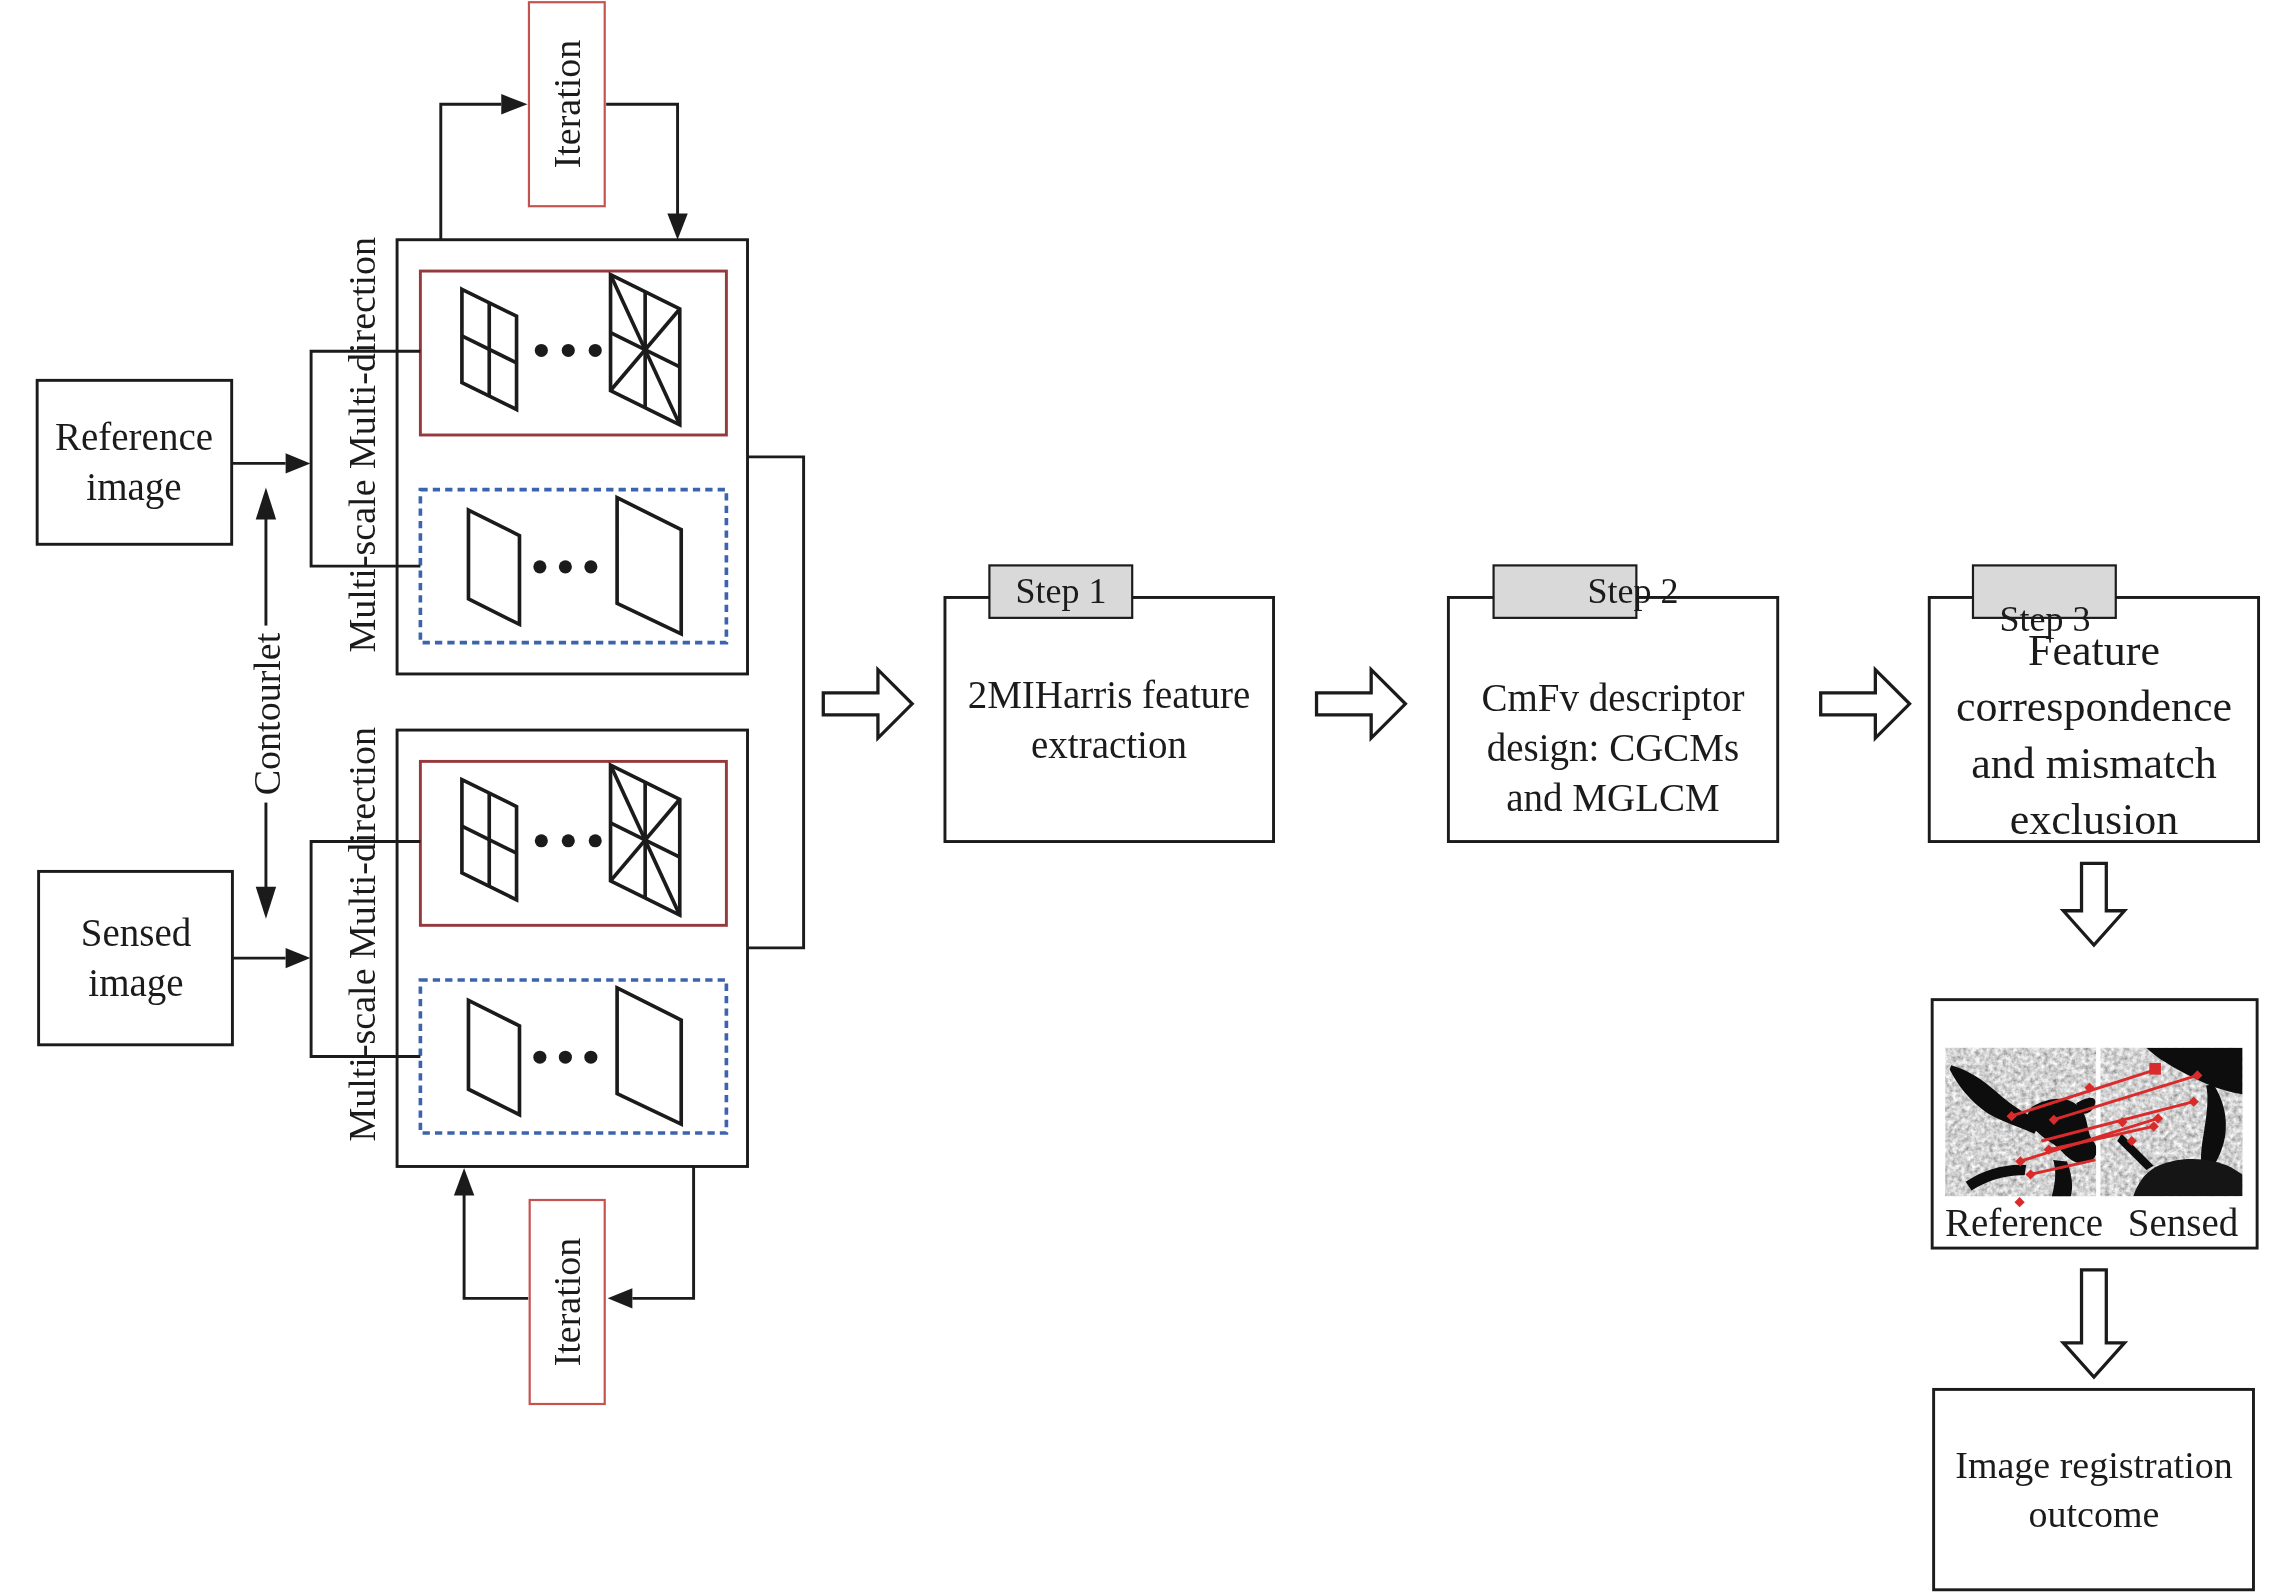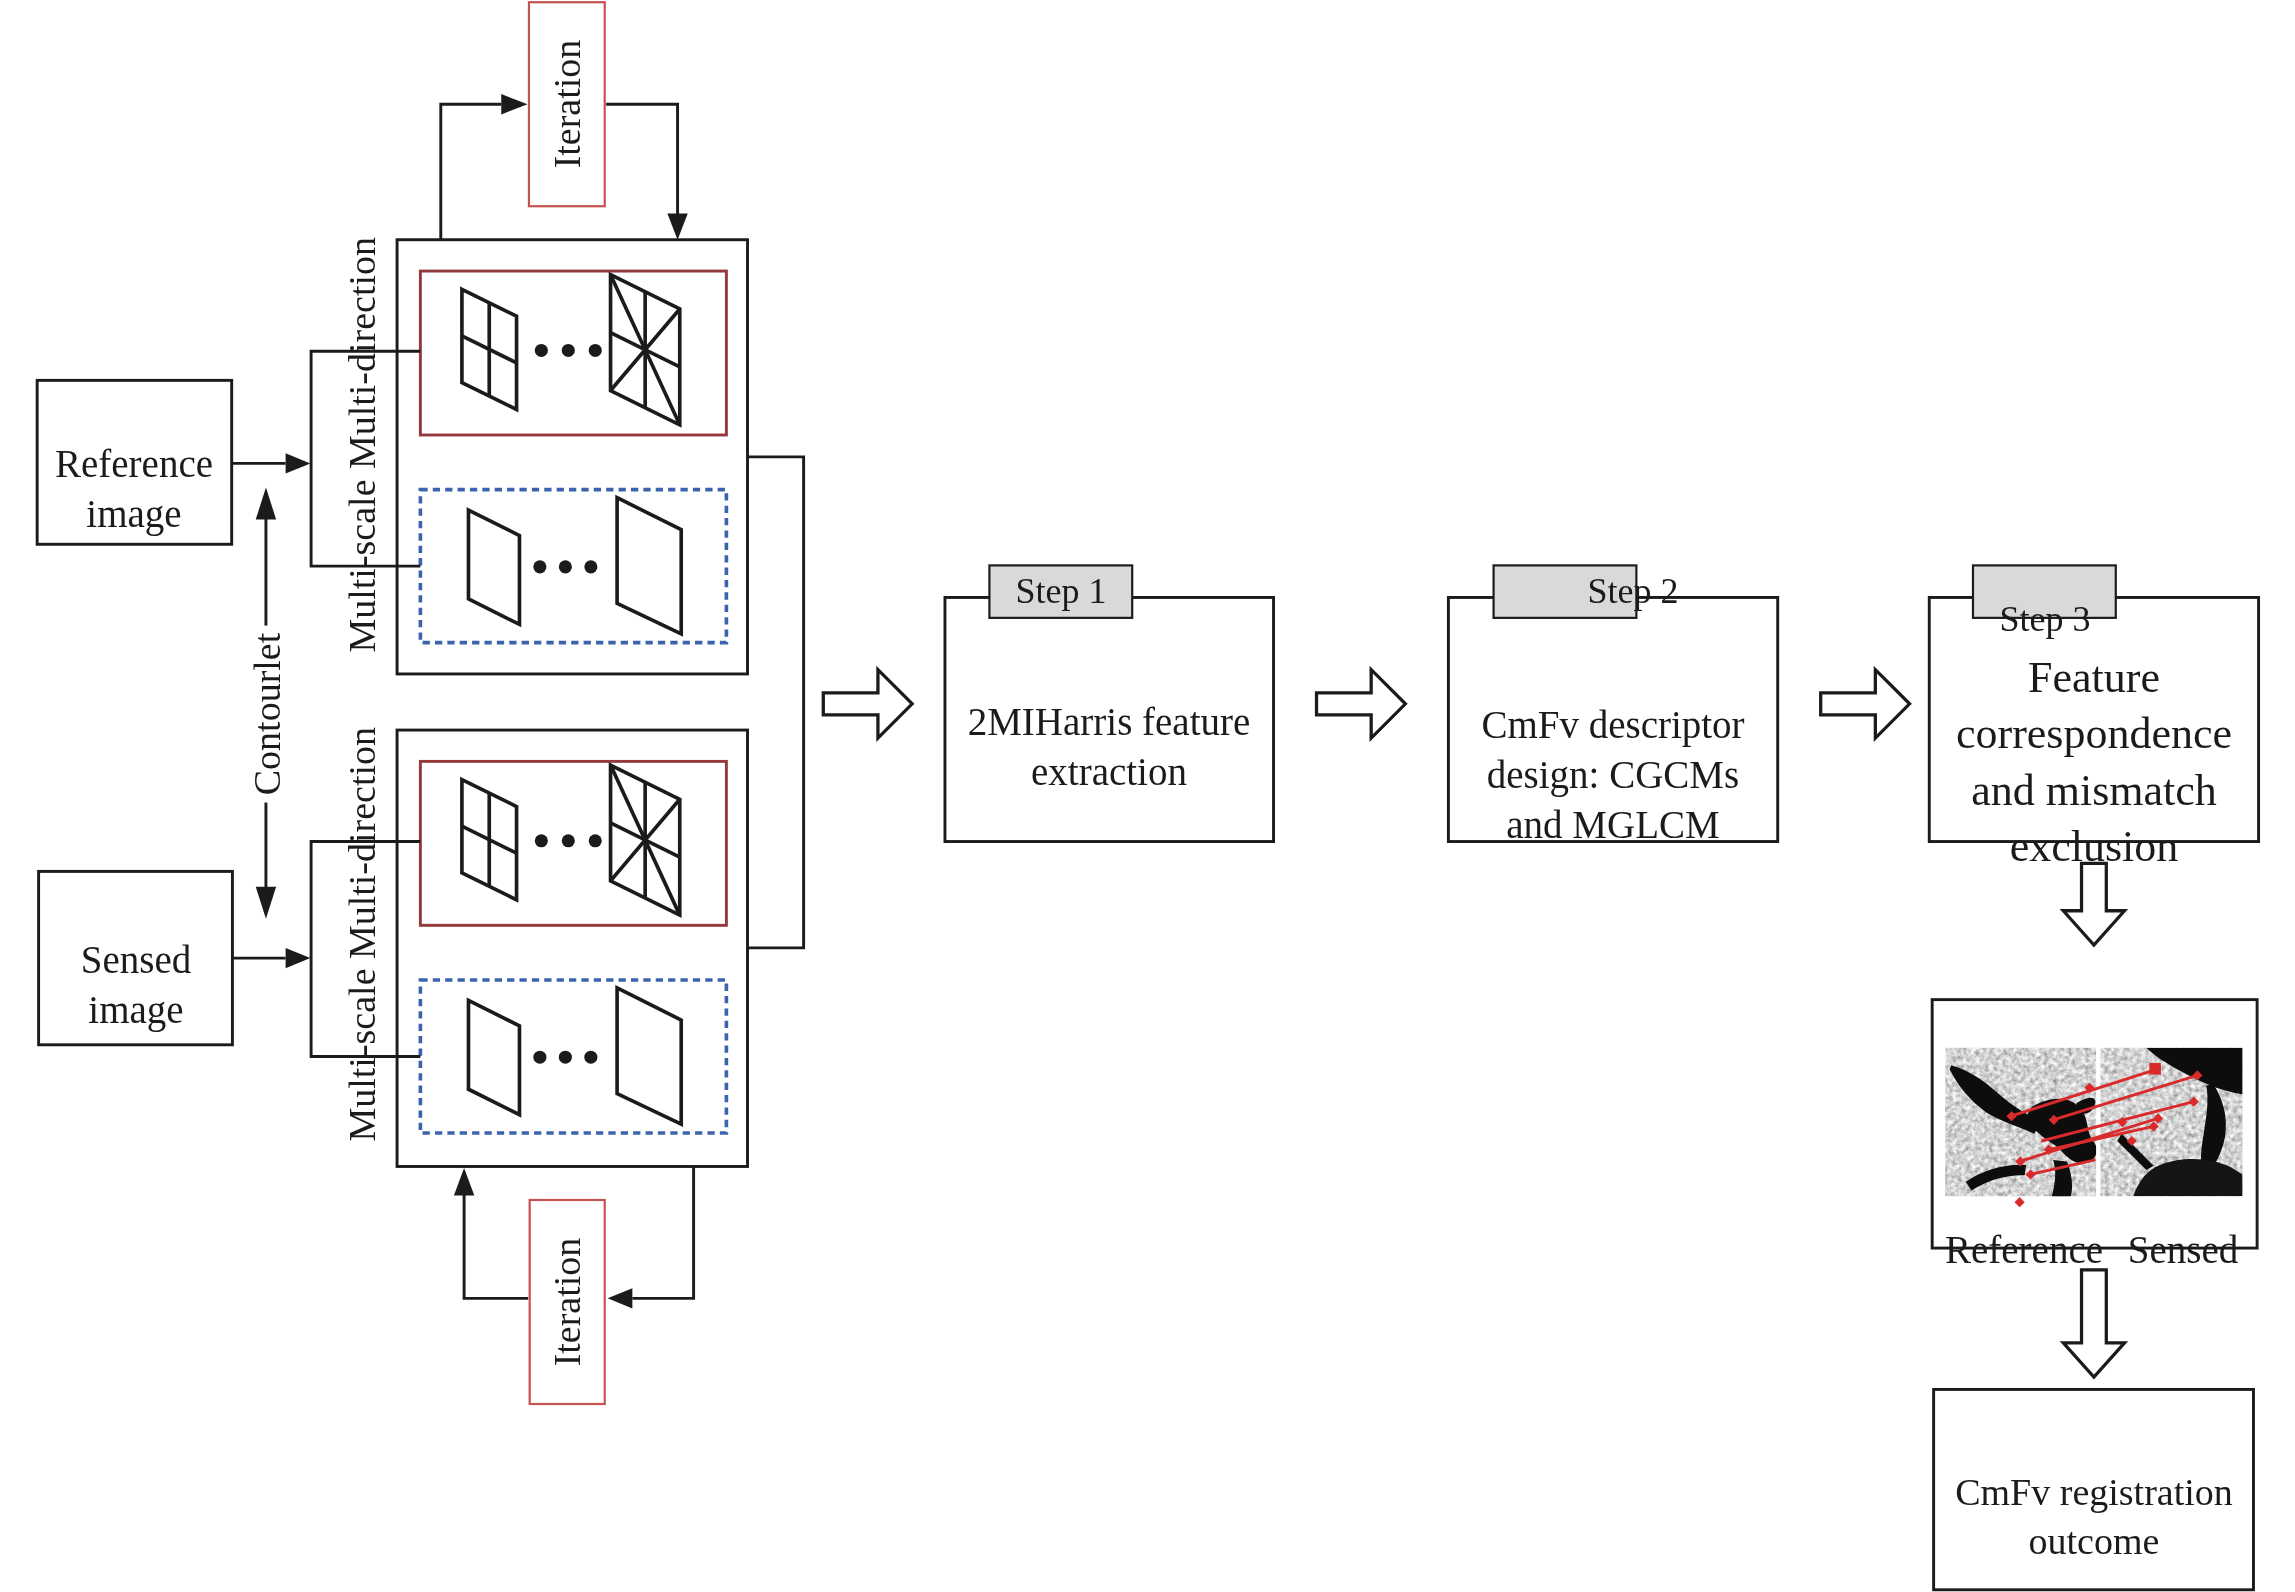--- a/index.html
+++ b/index.html
@@ -11,21 +11,21 @@
     --dirfill:#e4e9f4;
     --grayfill:#ececec;
     --greenfill:#e8f2da;
     --red:#d92b2b;
   }
   html,body{margin:0;padding:0;background:#ffffff;}
   #canvas{position:relative;width:2295px;height:1592px;background:#ffffff;overflow:hidden;
           font-family:"Liberation Serif","DejaVu Serif",serif;color:var(--ink);}
   #wires{position:absolute;left:0;top:0;}
   .lbl{position:absolute;transform:translate(-50%,-50%);text-align:center;line-height:1.28;
-       font-size:39px;white-space:normal;margin-top:27px;}
+       font-size:39px;white-space:normal;}
   .vlbl{position:absolute;transform:translate(-50%,-50%) rotate(-90deg);white-space:nowrap;
         font-size:38px;line-height:1;}
   .vlbl.masked{background:#ffffff;padding:0 7.3px;}
   .tab{position:absolute;transform:translate(-50%,-50%);font-size:36px;white-space:nowrap;}
   .ln{stroke:var(--ink);stroke-width:4;fill:none;}
   .thick{stroke-width:5;}
   .tri{fill:var(--ink);stroke:none;}
   .hollow{fill:#ffffff;stroke:var(--ink);stroke-width:4.5;stroke-linejoin:miter;}
   .redline{stroke:var(--red);stroke-width:4;fill:none;}
   .redmark{fill:var(--red);stroke:none;}
@@ -235,16 +235,16 @@
 <div class="tab" style="left:1633px;top:591px;">Step 2</div>
 <div class="tab" style="left:2045px;top:619px;">Step 3</div>
 
 <div class="lbl" style="left:1109px;top:720px;width:313px;">2MIHarris feature extraction</div>
 <div class="lbl" style="left:1613px;top:748px;width:291px;">CmFv descriptor design: CGCMs and MGLCM</div>
 <div class="lbl" style="left:2094px;top:736px;width:335px;font-size:44px;">Feature correspondence and mismatch exclusion</div>
 
 <div class="lbl" style="left:2024px;top:1223px;width:219px;white-space:nowrap;">Reference</div>
 <div class="lbl" style="left:2183px;top:1223px;width:175px;white-space:nowrap;">Sensed</div>
 
-<div class="lbl" style="left:2094px;top:1490px;width:313px;font-size:38px;">CmFv registration outcome</div>
+<div class="lbl" style="left:2094px;top:1490px;width:313px;font-size:38px;">Image registration outcome</div>
 
 </div>
 
 
 </body></html>

